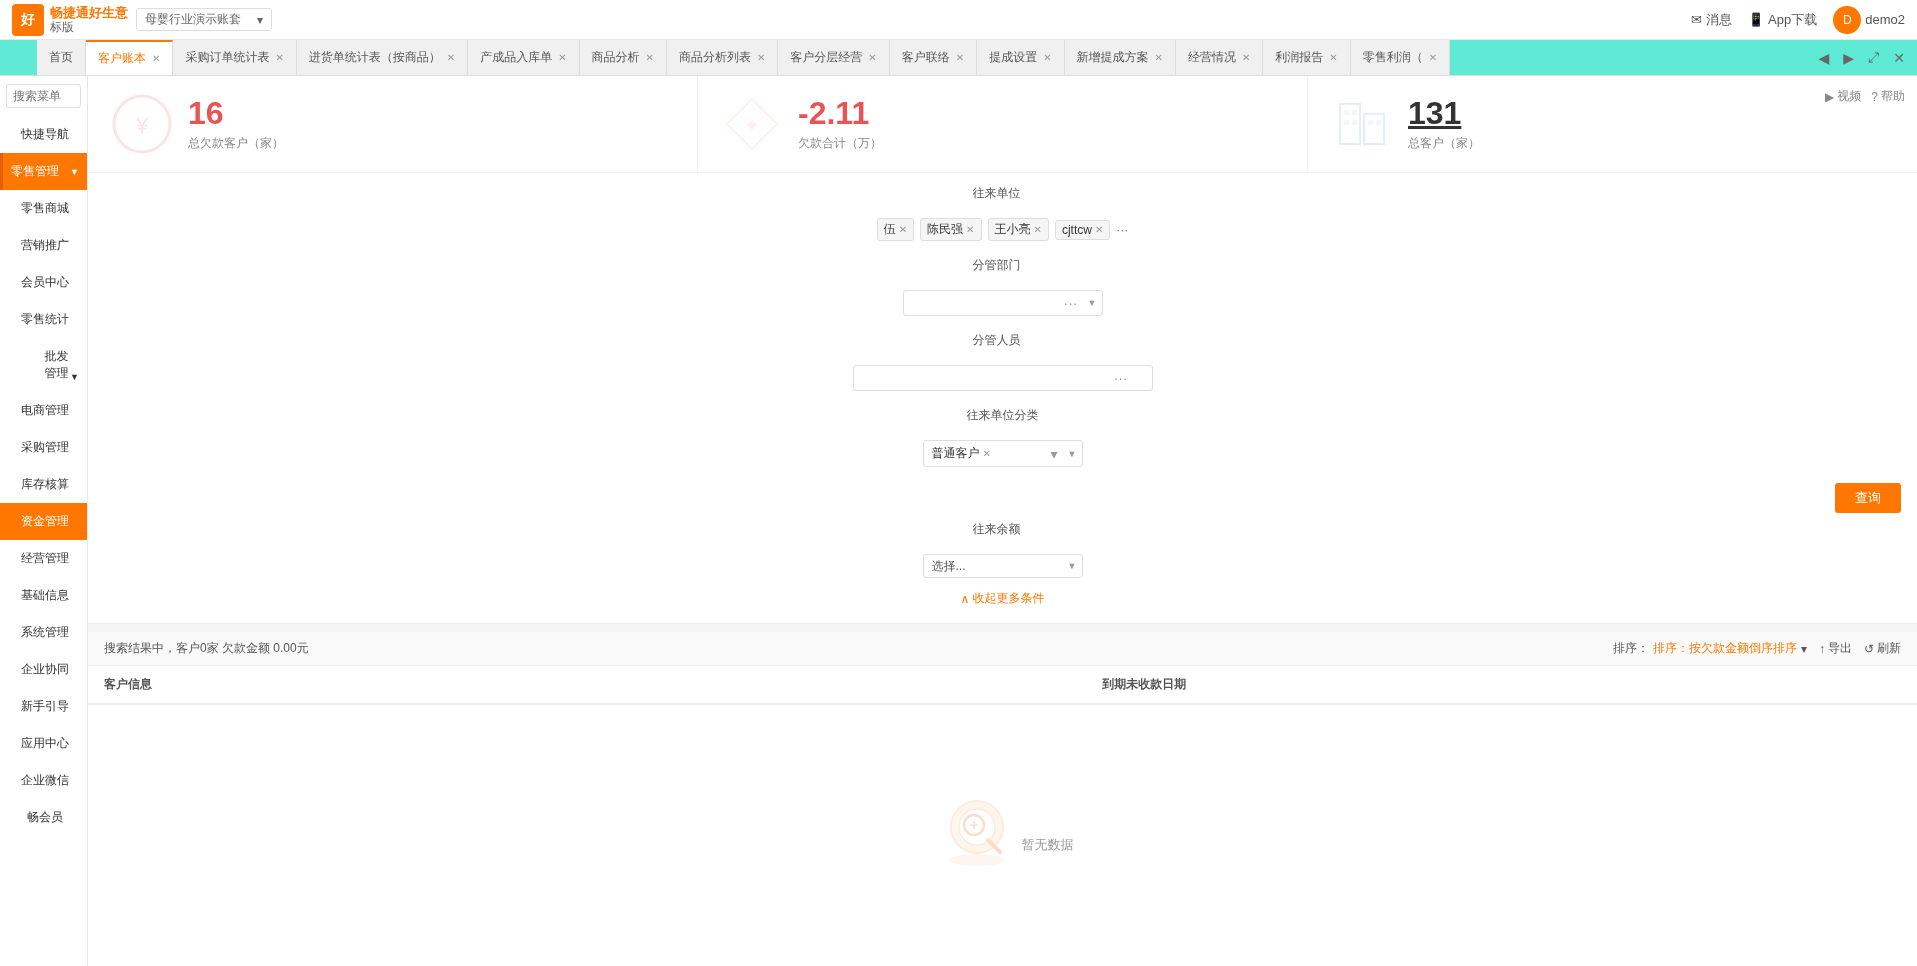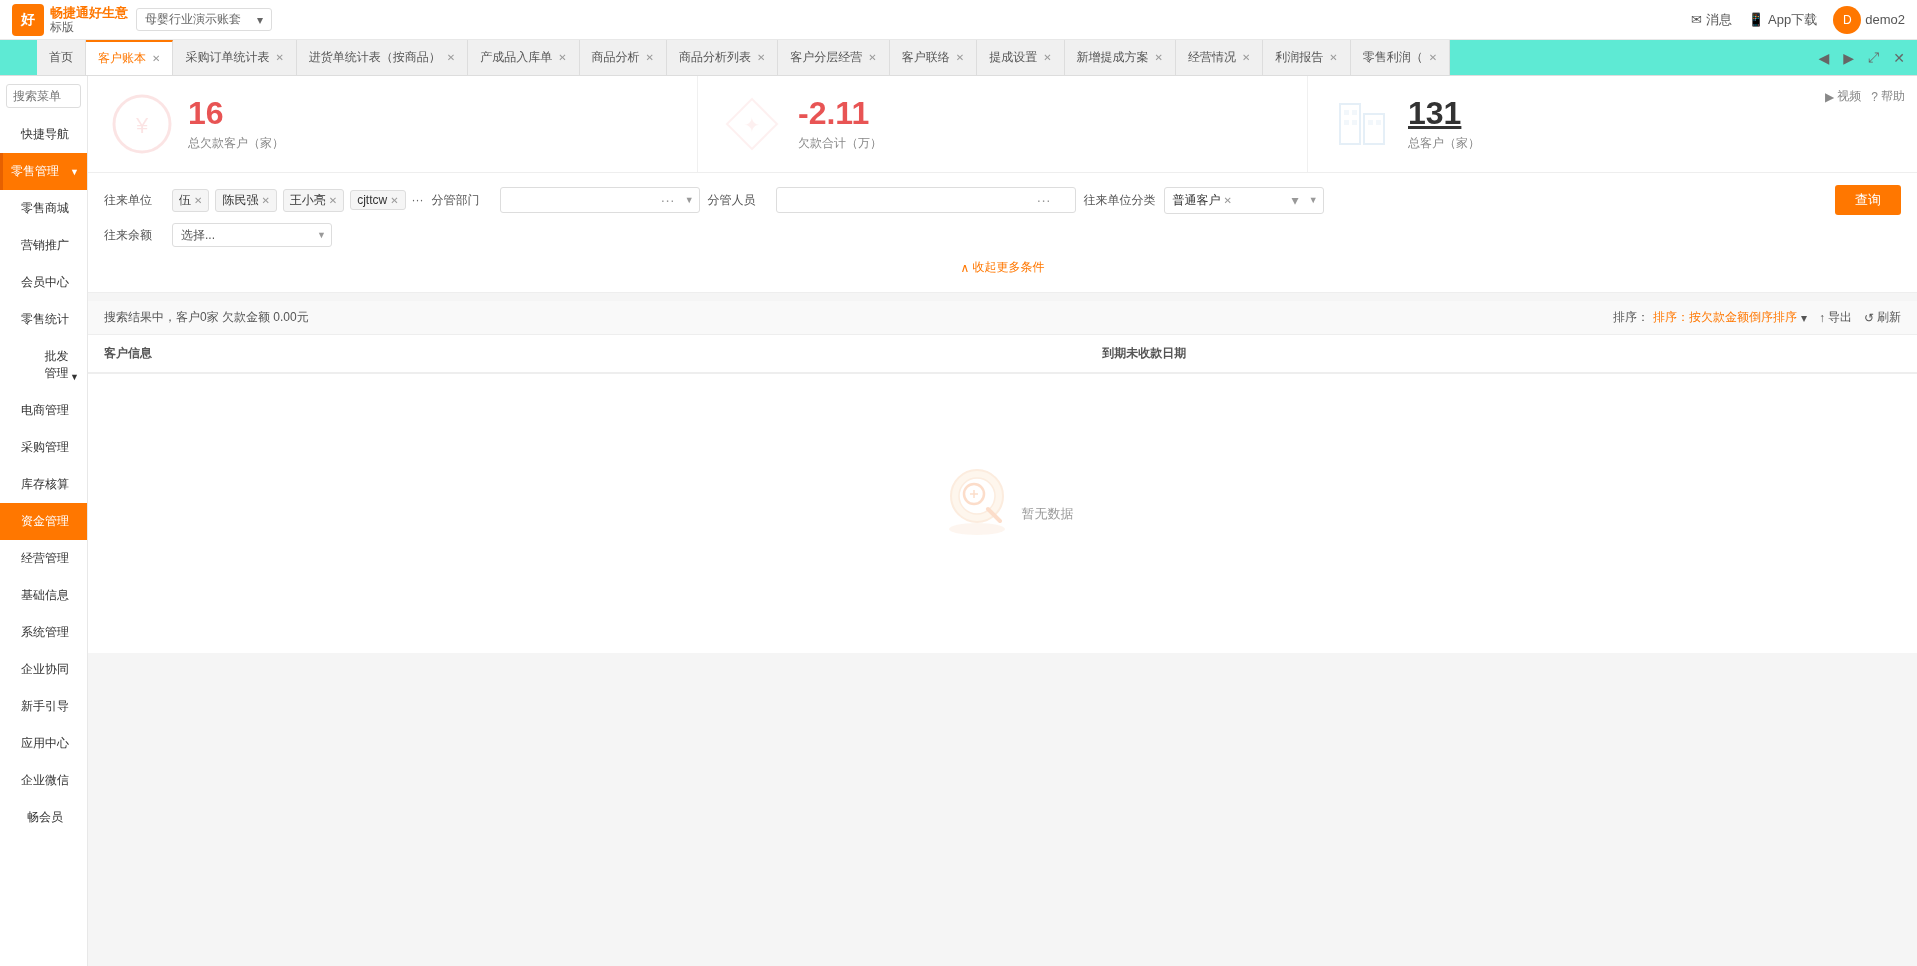--- a/index.html
+++ b/index.html
@@ -124,21 +124,21 @@
     .stat-actions { position: absolute; top: 12px; right: 12px; display: flex; gap: 10px; font-size: 12px; color: #888; }
     .stat-actions span { cursor: pointer; display: flex; align-items: center; gap: 3px; }
 
     
     .filter-area {
       background: #fff;
       padding: 12px 16px;
       border-bottom: 1px solid #eee;
       margin-bottom: 8px;
     }
-    .filter-row { display: flex; align-items: center; gap: 8px; margin-bottom: 8px; flex-wrap: wrap; }
+    .filter-row { display: flex; align-items: center; gap: 16px; margin-bottom: 8px; flex-wrap: wrap; flex-direction: column; }
     .filter-label { font-size: 12px; color: #555; white-space: nowrap; min-width: 60px; }
     .filter-tags { display: flex; align-items: center; gap: 6px; flex-wrap: wrap; }
     .filter-tag {
       background: #f5f5f5;
       border: 1px solid #ddd;
       border-radius: 3px;
       padding: 2px 6px;
       font-size: 12px;
       color: #333;
       display: flex;

